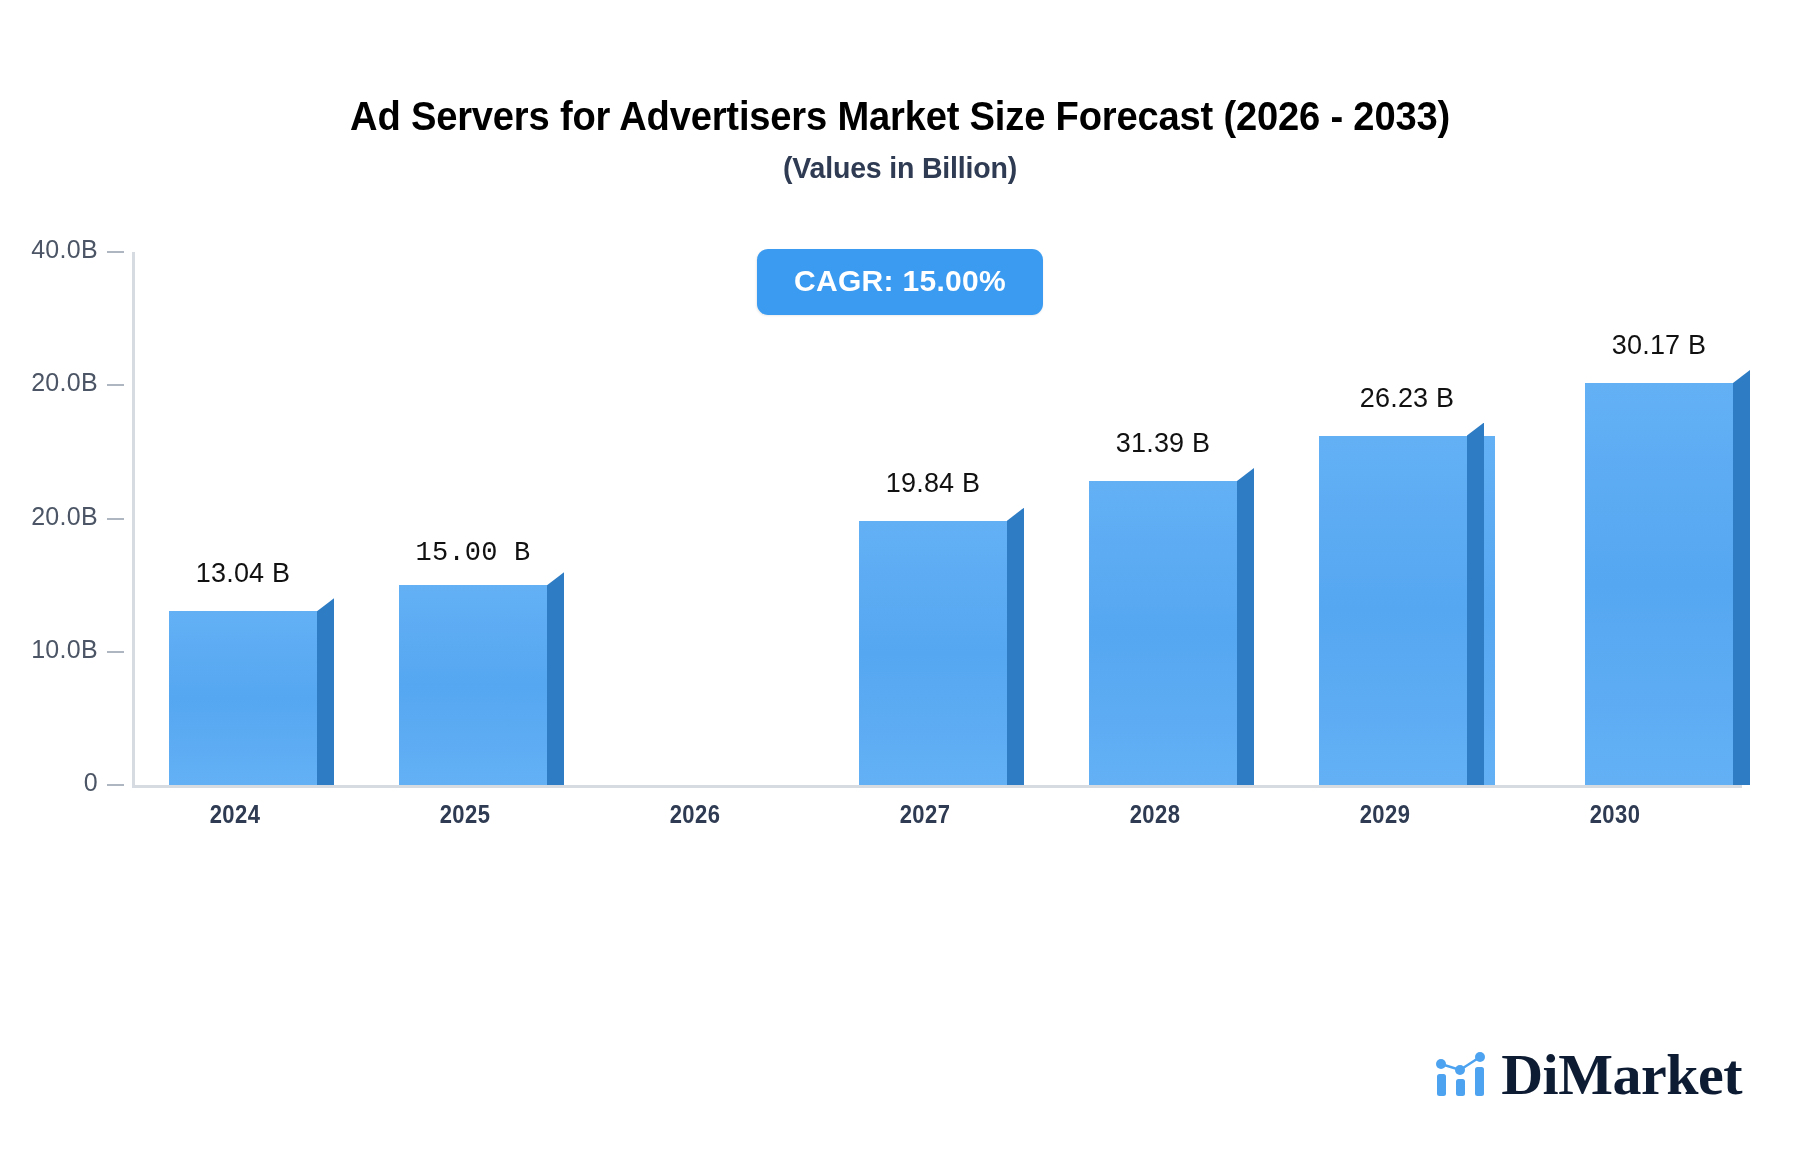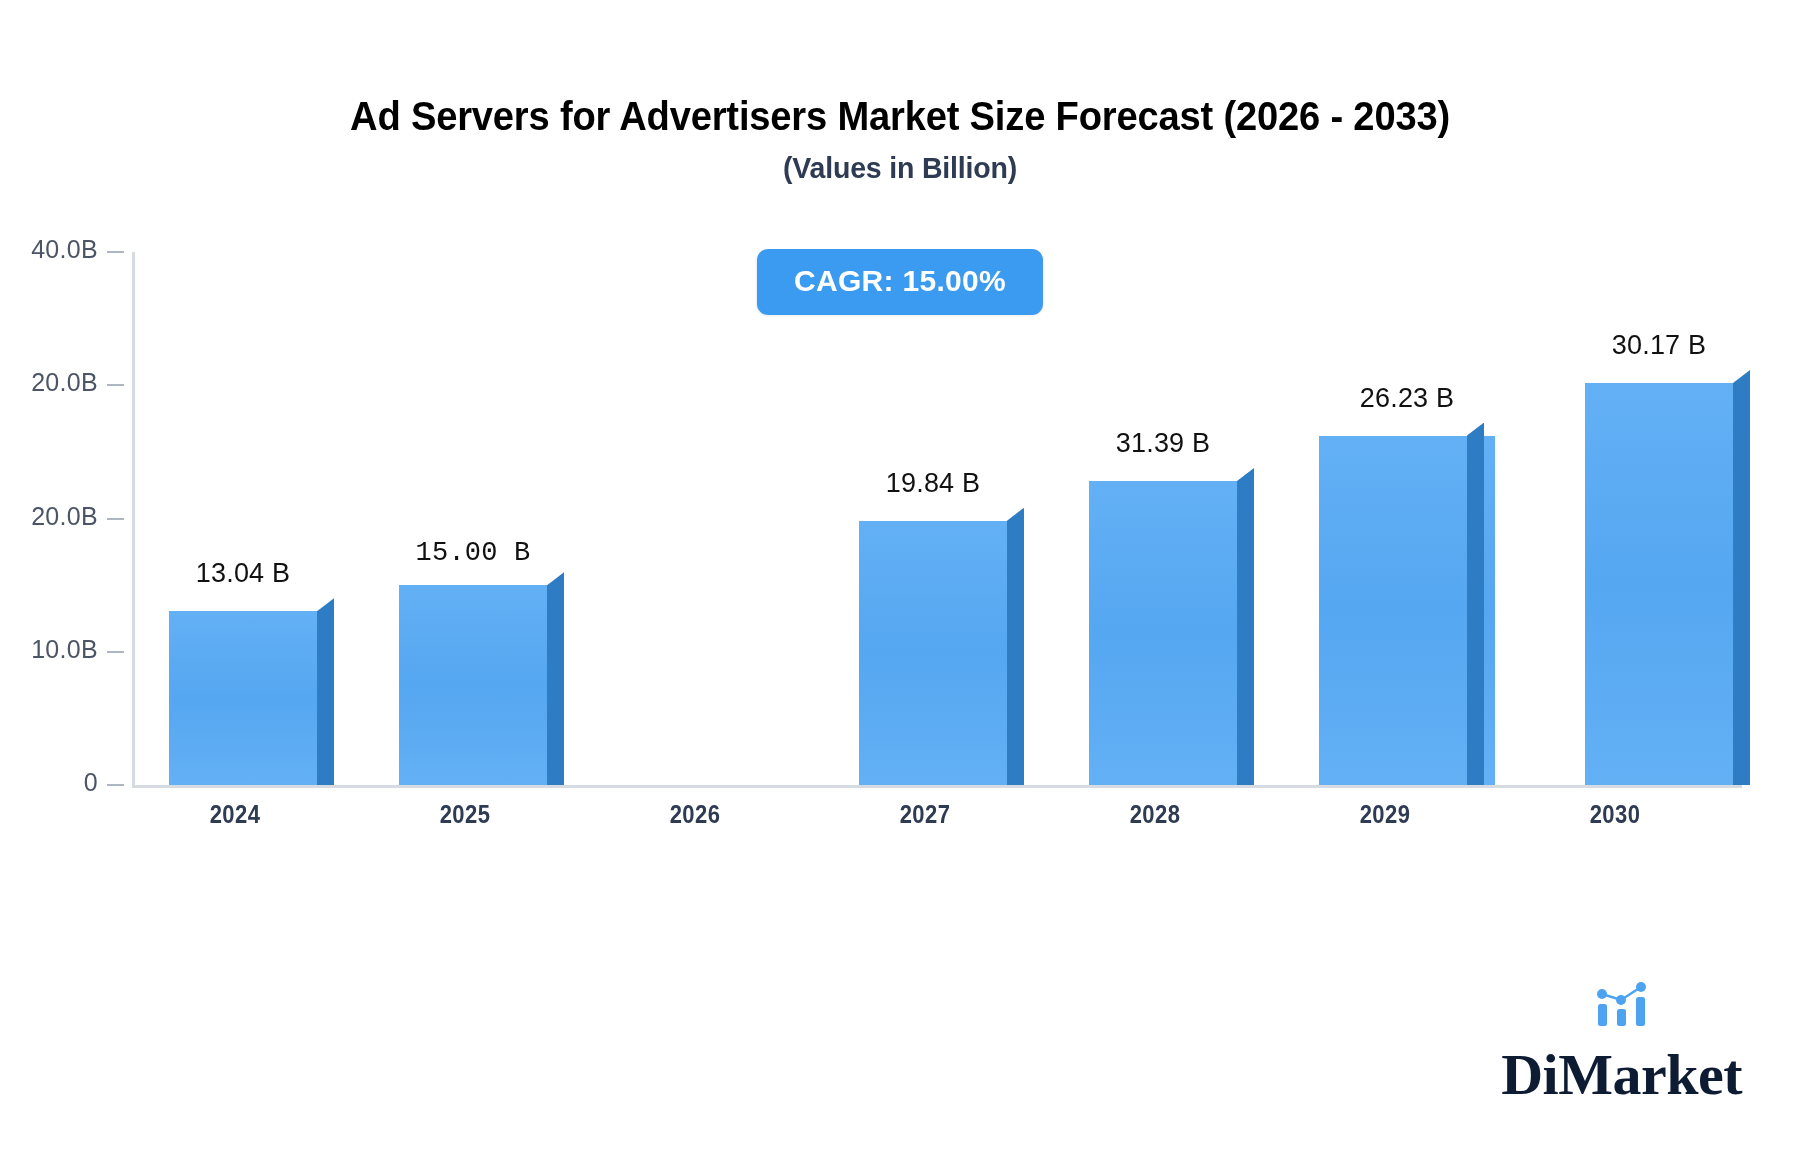--- a/index.html
+++ b/index.html
@@ -169,21 +169,20 @@
   }
 
   
   #logo {
     position: absolute;
     right: 58px;
     bottom: 52px;
     display: flex;
     align-items: center;
     gap: 14px;
-    flex-direction: column;
   }
   #logo-text {
     font-family: "Liberation Serif", serif;
     font-size: 58px;
     font-weight: bold;
     color: #0e1c33;
     letter-spacing: -0.5px;
     line-height: 1;
   }
 </style>

